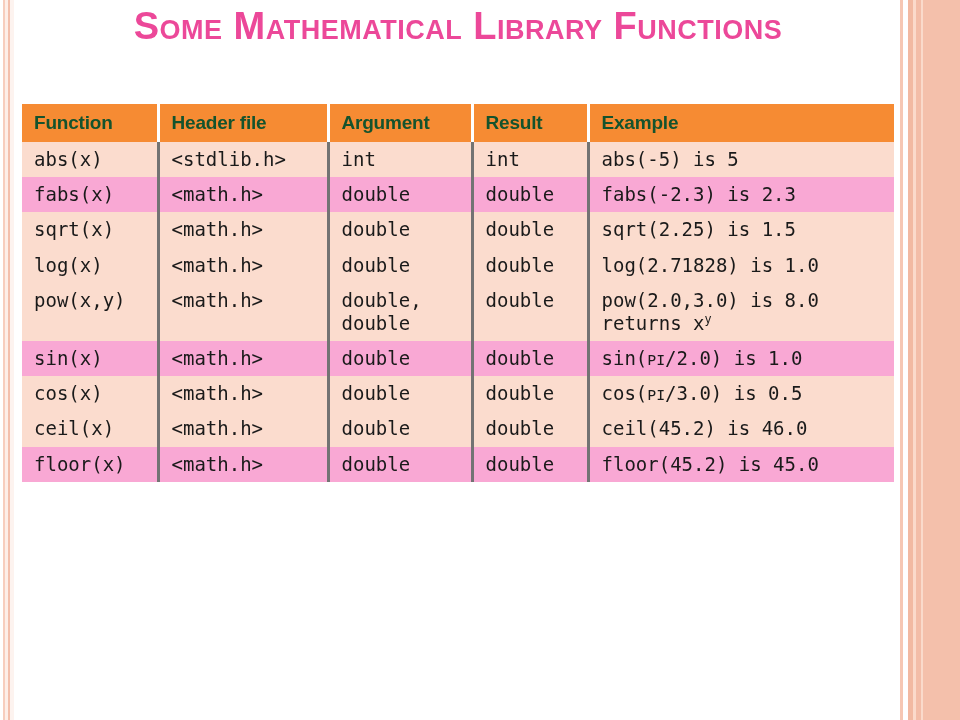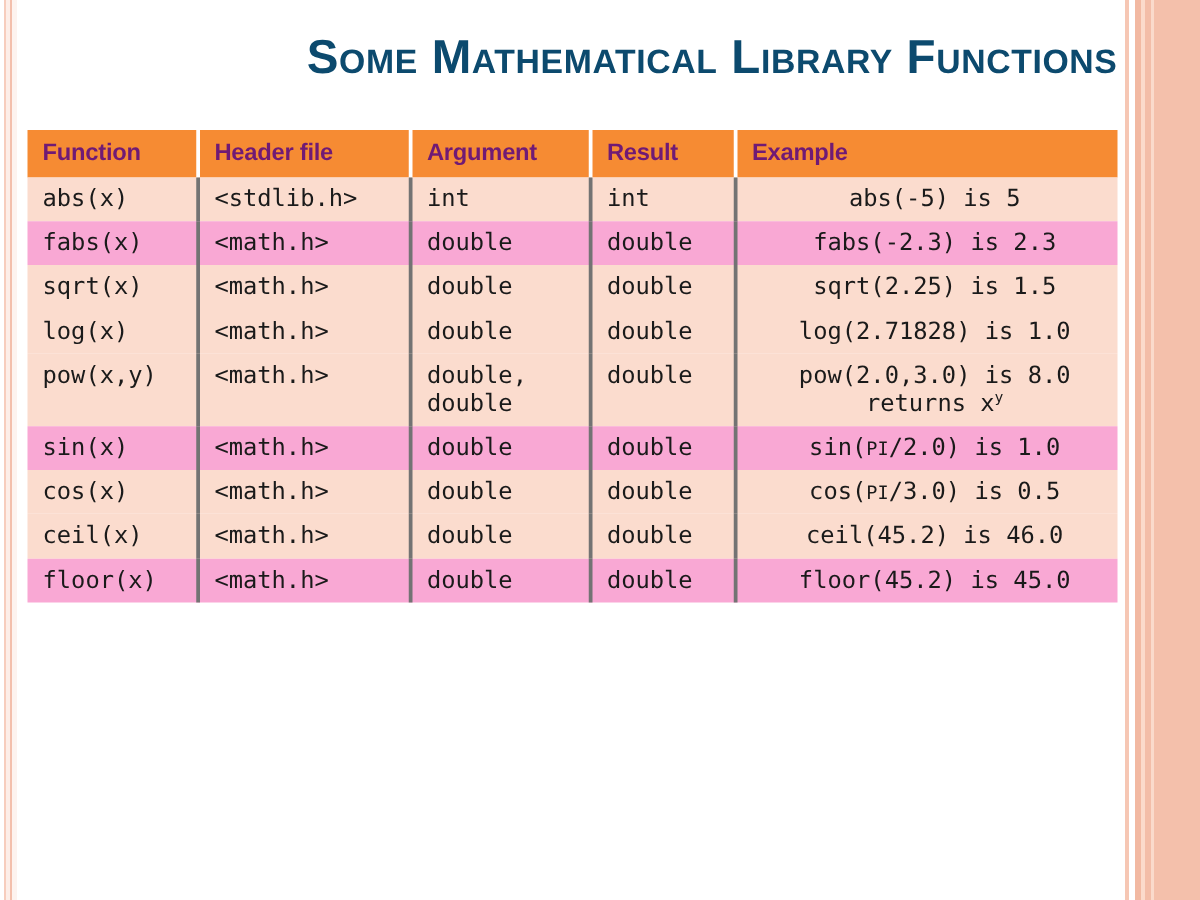--- a/index.html
+++ b/index.html
@@ -32,23 +32,23 @@
         #ffffff 11px, #ffffff 16px,
         #f2b9a2 16px, #f2b9a2 21px,
         #fbdacb 21px, #fbdacb 24px,
         #f3bda8 24px, #f3bda8 29px,
         #fadacb 29px, #fadacb 31px,
         #f4c0ab 31px, #f4c0ab 68px);
   }
 
   
   #slide-title{
-    position:absolute; left:22px; top:26px; width:872px;
-    text-align:right;
-    color:#0c4a6e;
+    position:absolute; left:22px; top:6px; width:872px;
+    text-align:center;
+    color:#ec4899;
     font-family:"Liberation Sans", sans-serif;
     font-weight:bold;
     font-size:38px;
     letter-spacing:0.5px;
     font-variant:small-caps;
     line-height:1.1;
     white-space:nowrap;
   }
 
   
@@ -60,21 +60,21 @@
     background:#ffffff;
   }
   #func-table col.c0{width:136px;}
   #func-table col.c1{width:170px;}
   #func-table col.c2{width:144px;}
   #func-table col.c3{width:116px;}
   #func-table col.c4{width:306px;}
 
   #func-table thead th{
     background:#F68B33;
-    color:#701a75;
+    color:#14532d;
     font-family:"Liberation Sans", sans-serif;
     font-weight:bold;
     font-size:19px;
     text-align:left;
     padding:8px 0 8px 12px;
     border-right:3px solid #ffffff;
     letter-spacing:-0.2px;
     white-space:nowrap;
   }
   #func-table thead th:last-child{border-right:none;}
@@ -82,21 +82,21 @@
   #func-table tbody td{
     font-family:"DejaVu Sans Mono", monospace;
     font-size:19px;
     color:#1a1a1a;
     padding:6px 0 6px 12px;
     border-right:3px solid #737373;
     vertical-align:top;
     line-height:1.22;
     white-space:pre-line;
   }
-  #func-table tbody td:last-child{border-right:none;text-align:center;}
+  #func-table tbody td:last-child{border-right:none;}
   #func-table tbody tr.odd  td{background:#FBDCCE;}
   #func-table tbody tr.even td{background:#f9a8d4;}
 
   .sc{font-size:0.78em;margin-top:47px;}
   sup{font-size:0.62em; vertical-align:super; line-height:0;}
   .cell-line{display:block;}
 </style>
 </head>
 <body>
 

